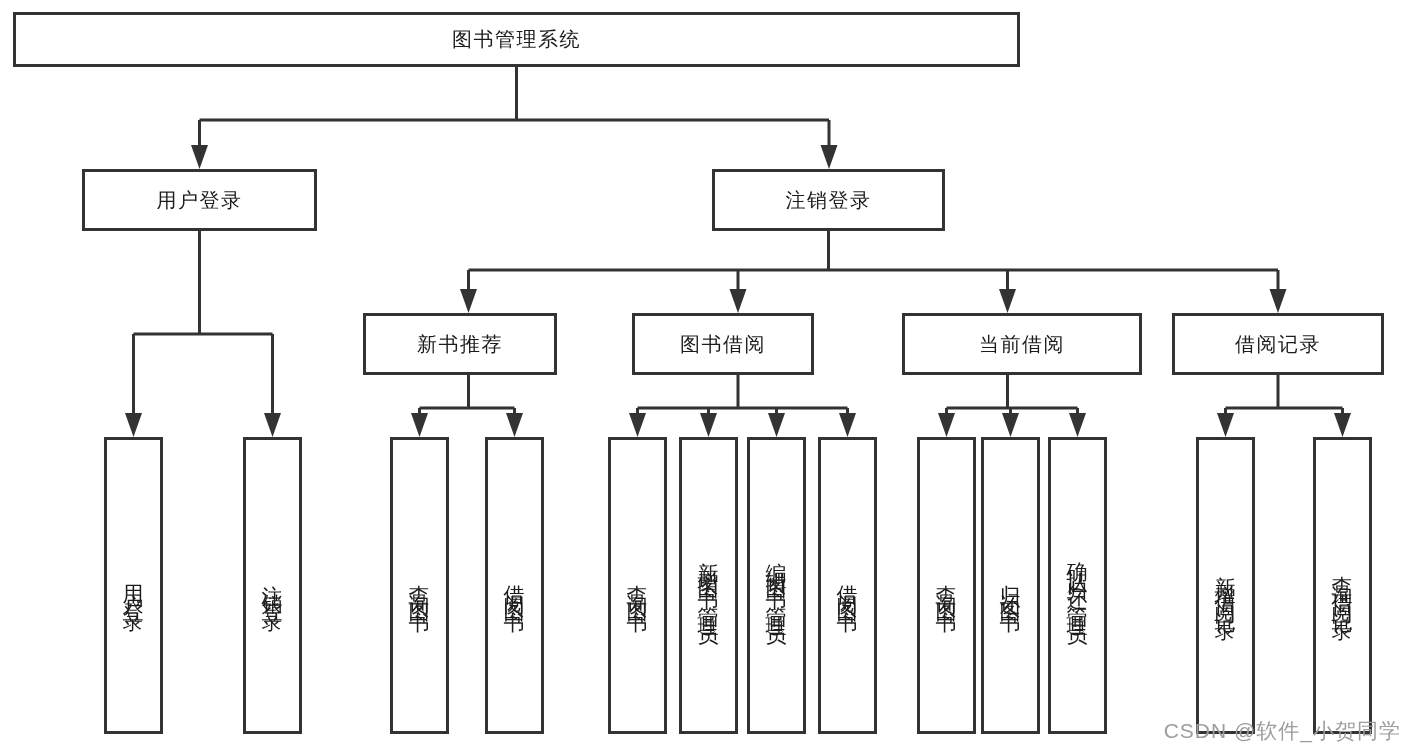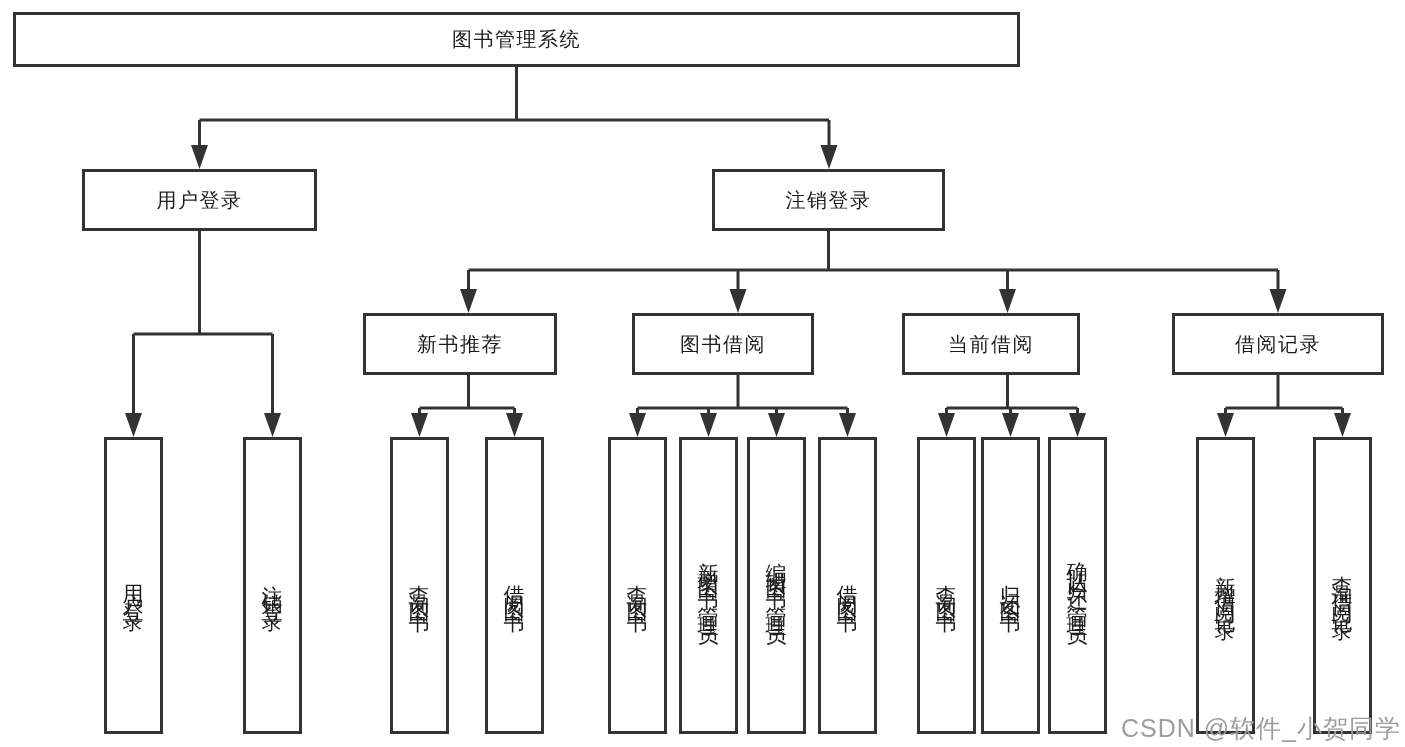--- a/index.html
+++ b/index.html
@@ -29,21 +29,21 @@
     width:59px;top:437px;height:297px;
     font-size:21px;
     letter-spacing:9px;
     writing-mode:vertical-rl;
     text-orientation:mixed;
     line-height:1;
   }
   .watermark{
     position:absolute;
     right:4px;bottom:2px;
-    font-size:25px;
+    font-size:21px;
     color:var(--watermark,#9d9d9d);
     letter-spacing:1px;
     white-space:nowrap;
   }
 </style>
 </head>
 <body>
 
 <div class="canvas">
 
@@ -83,21 +83,21 @@
     <polygon class="arrow" points="1334,413 1351,413 1342.5,437"></polygon>
   </svg>
 
   <div class="box h" style="left:13px;top:12px;width:1007px;height:55px">图书管理系统</div>
 
   <div class="box h" style="left:82px;top:169px;width:235px;height:62px">用户登录</div>
   <div class="box h" style="left:712px;top:169px;width:233px;height:62px">注销登录</div>
 
   <div class="box h" style="left:363px;top:313px;width:194px;height:62px">新书推荐</div>
   <div class="box h" style="left:632px;top:313px;width:182px;height:62px">图书借阅</div>
-  <div class="box h" style="left:902px;top:313px;width:178px;height:62px">当前借阅</div>
+  <div class="box h" style="left:902px;top:313px;width:240px;height:62px">当前借阅</div>
   <div class="box h" style="left:1172px;top:313px;width:212px;height:62px">借阅记录</div>
 
   <div class="box v" style="left:104px">用户登录</div>
   <div class="box v" style="left:243px">注销登录</div>
 
   <div class="box v" style="left:390px">查询图书</div>
   <div class="box v" style="left:485px">借阅图书</div>
 
   <div class="box v" style="left:608px">查询图书</div>
   <div class="box v" style="left:679px">新增图书（管理员）</div>

